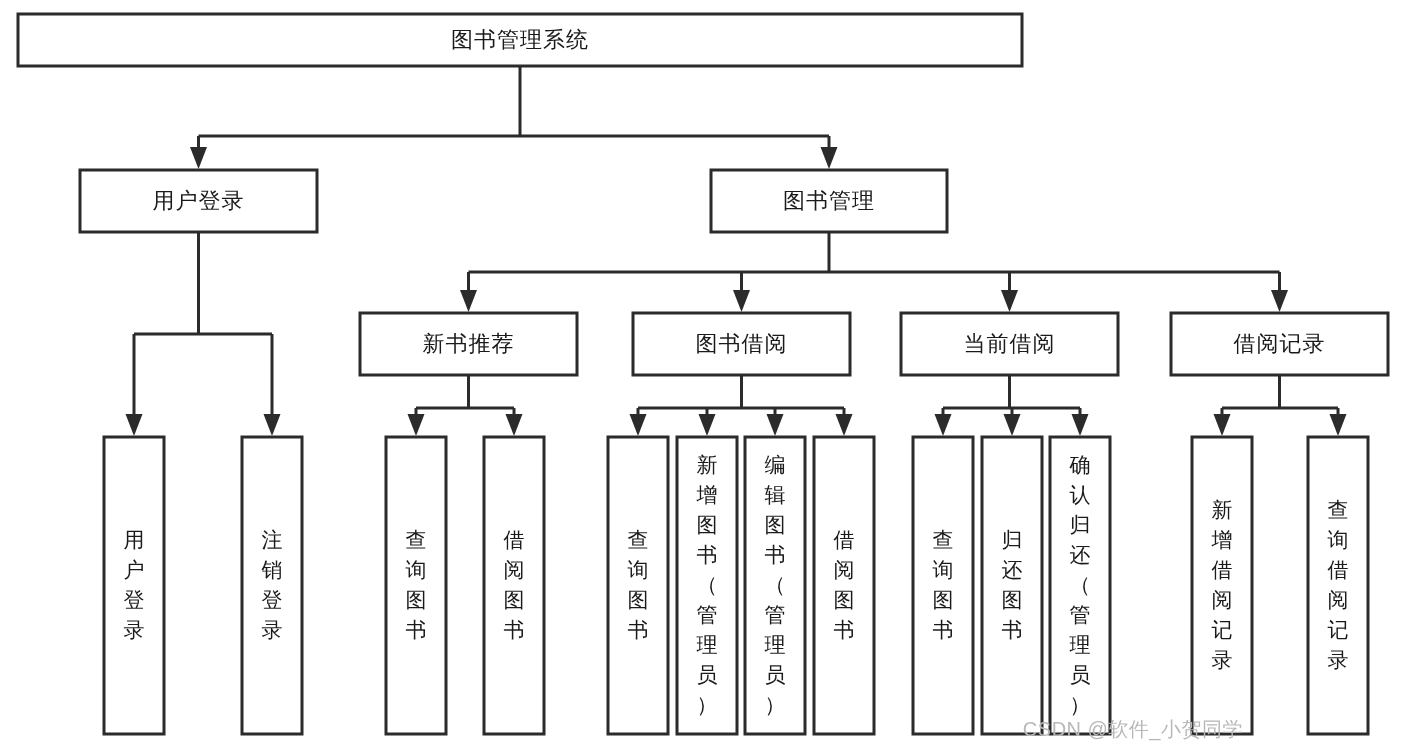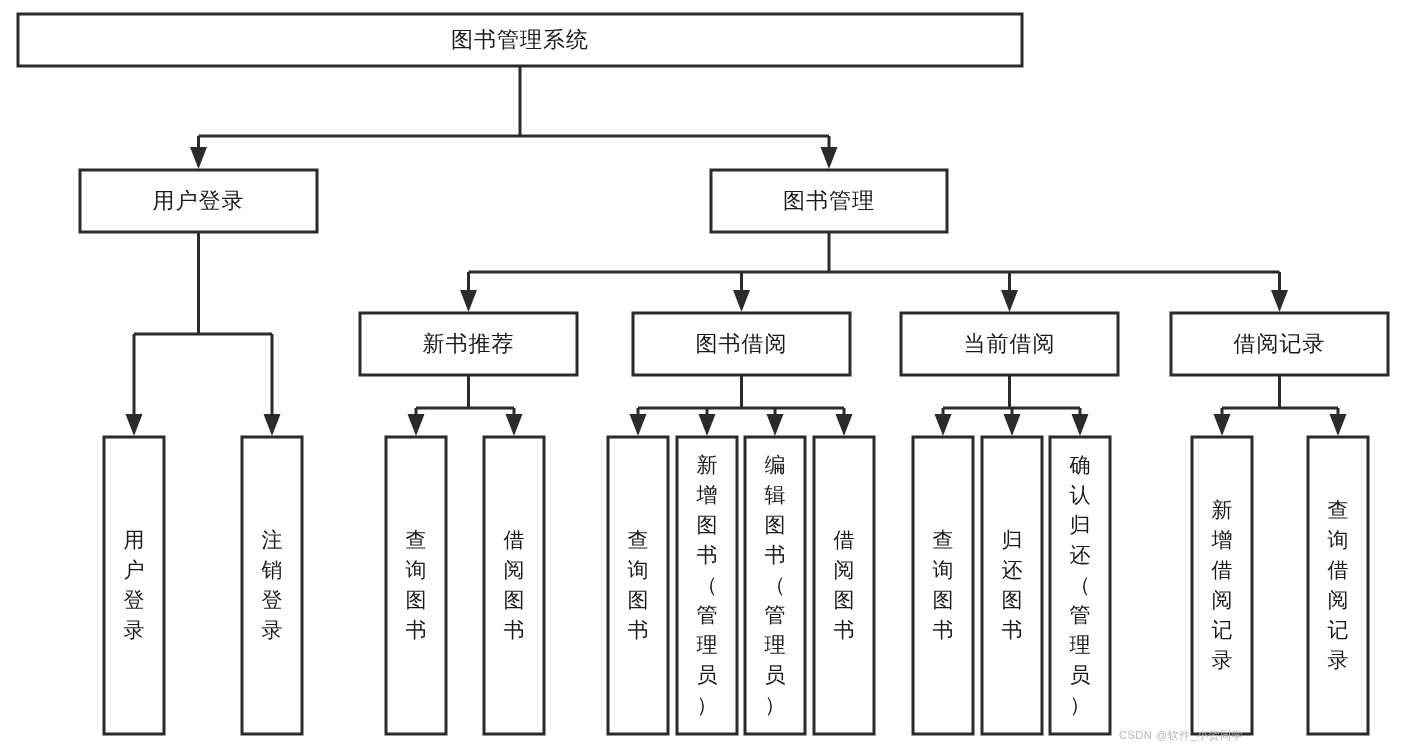--- a/index.html
+++ b/index.html
@@ -55,21 +55,21 @@
   }
   .arrow-head {
     fill: #2b2b2b;
     stroke: none;
   }
   .watermark {
     position: absolute;
     right: 8px;
     bottom: 4px;
     font-family: "Liberation Sans", "DejaVu Sans", sans-serif;
-    font-size: 11px;
+    font-size: 20px;
     color: #b8b8b8;
     letter-spacing: 0.5px;
     white-space: nowrap;
     pointer-events: none;
     user-select: none;
   }
 </style>
 </head>
 <body>
 

